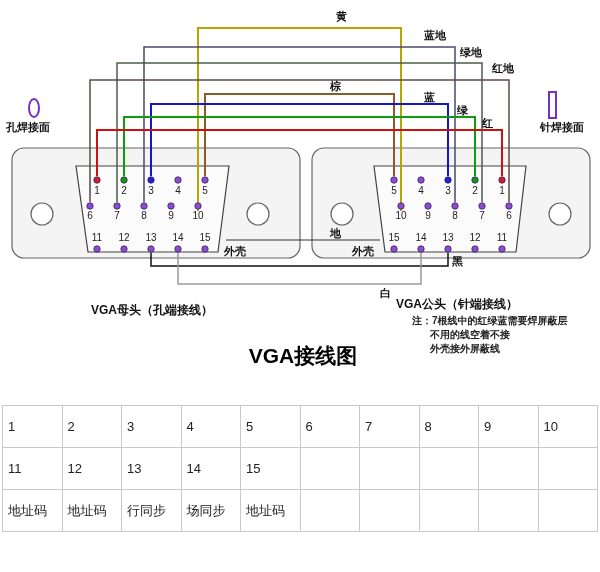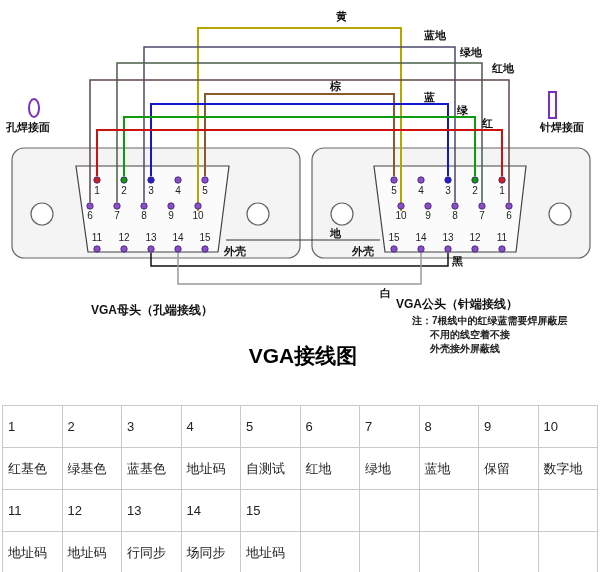--- a/index.html
+++ b/index.html
@@ -151,32 +151,20 @@
           <td>3</td>
           <td>4</td>
           <td>5</td>
           <td>6</td>
           <td>7</td>
           <td>8</td>
           <td>9</td>
           <td>10</td>
         </tr>
         <tr>
-          <td>红基色</td>
-          <td>绿基色</td>
-          <td>蓝基色</td>
-          <td>地址码</td>
-          <td>自测试</td>
-          <td>红地</td>
-          <td>绿地</td>
-          <td>蓝地</td>
-          <td>保留</td>
-          <td>数字地</td>
-        </tr>
-        <tr>
           <td>11</td>
           <td>12</td>
           <td>13</td>
           <td>14</td>
           <td>15</td>
           <td></td>
           <td></td>
           <td></td>
           <td></td>
           <td></td>

